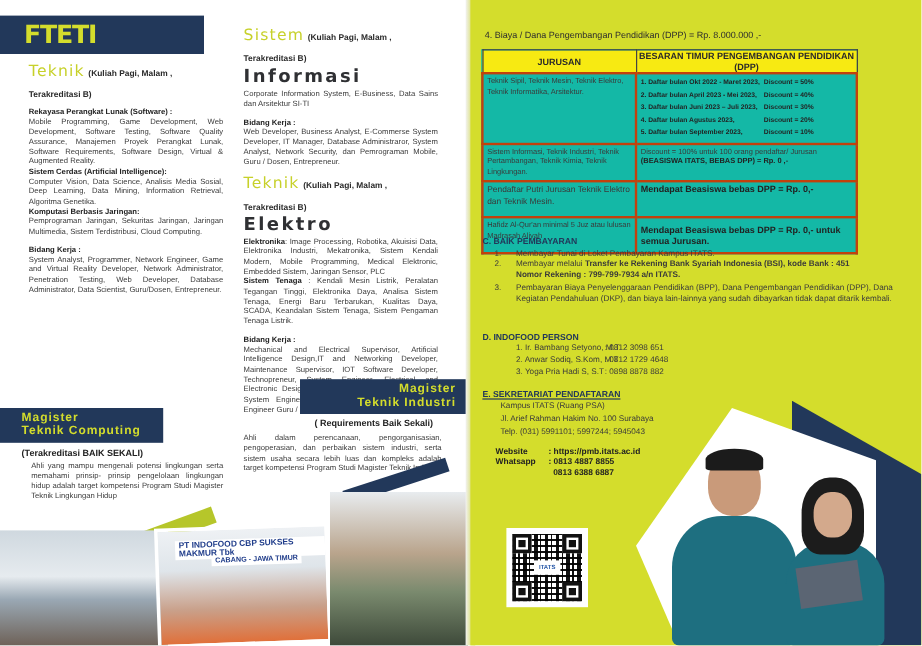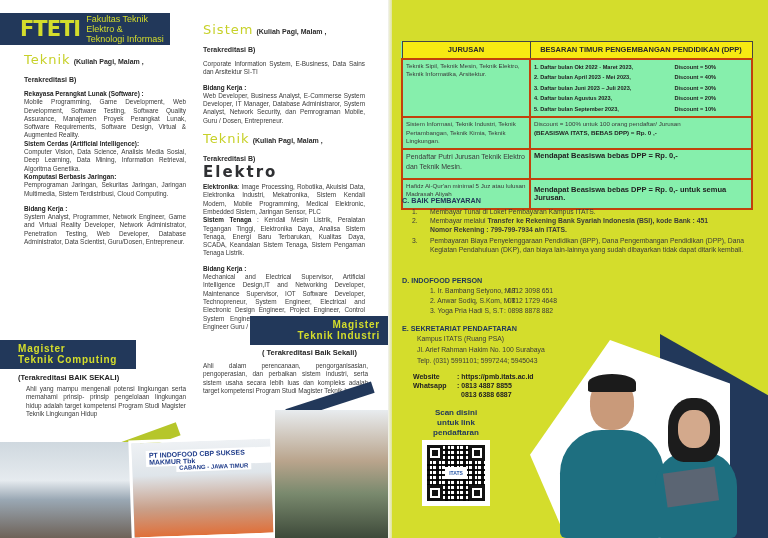--- a/index.html
+++ b/index.html
@@ -40,21 +40,21 @@
   .ph1{left:0;top:442px;width:140px;height:96px;background:linear-gradient(180deg,#cfd8df 0%,#e6ebef 40%,#9aa8b4 60%,#6e6258 100%)}
   .ph2{left:130px;top:438px;width:145px;height:100px;background:linear-gradient(180deg,#eef1f4 0%,#dfe5ea 35%,#c9a08a 70%,#e0703a 100%);border:3px solid #fff;transform:rotate(-2deg)}
   .ph3{left:275px;top:410px;width:115px;height:128px;background:linear-gradient(180deg,#e8ecef 0%,#b9a48c 40%,#7a8a6e 65%,#3e4a3a 100%)}
   .banner{position:absolute;font-size:7px;font-weight:bold;color:#1f3c8a;background:#fff;padding:1px 3px}
   .swoosh1{position:absolute;left:120px;top:432px;width:60px;height:14px;background:#b6c62a;transform:rotate(-20deg)}
   .swoosh2{position:absolute;left:285px;top:395px;width:90px;height:12px;background:#22385a;transform:rotate(-18deg)}
 
   
   .r{position:absolute;left:404px}
   .dpp-title{top:25px;font-size:7.5px;color:#2d2d2d}
-  table.dpp{position:absolute;left:401px;top:41px;width:352px;border-collapse:collapse;background:#86efac;font-size:6.2px;color:#3a3a3a}
+  table.dpp{position:absolute;left:401px;top:41px;width:314px;border-collapse:collapse;background:#14b8a6;font-size:6.2px;color:#3a3a3a}
   table.dpp th{background:#f7ea12;color:#2a2a2a;font-size:7.5px;height:17px;border:1px solid #444;font-weight:bold}
   table.dpp td{border:2px solid #c2410c;padding:2px 3px;vertical-align:top;line-height:8.5px}
   .disc-row{display:flex;justify-content:space-between;font-weight:bold;font-size:5.6px;line-height:10.5px;color:#222;padding-right:32px}
   .big-b{font-weight:bold;font-size:7.5px;color:#222;line-height:10px}
   .sec{position:absolute;left:402px;font-weight:bold;font-size:7.2px;color:#22385a}
   .li{position:absolute;left:418px;font-size:6.8px;color:#3a3a3a;line-height:9.3px;width:340px}
   .li .n{position:absolute;left:-6px}
   .li .c{padding-left:12px;display:block}
   .contact{position:absolute;left:430px;font-size:6.8px;color:#3a3a3a}
   .contact .ph{position:absolute;left:74px;white-space:nowrap}
@@ -82,24 +82,20 @@
   .folder{position:absolute;left:665px;top:470px;width:52px;height:34px;background:#5b6573;transform:rotate(-8deg)}
 </style>
 </head>
 <body>
 
 <div class="page">
 
   <div class="left">
     <div class="fteti">
       <span class="big">FTETI</span>
-      <span class="small">
-        <span>Fakultas Teknik Elektro &amp;</span><br>
-        <span>Teknologi Informasi</span>
-      </span>
     </div>
 
     <div class="col1">
       <div class="prog-title">
         <span class="a">Teknik</span><span class="tag">(Kuliah Pagi, Malam , Terakreditasi B)</span>
       </div>
       <div style="height:4px"></div>
       <div class="txt">
         <div class="bold">Rekayasa Perangkat Lunak (Software) :</div>
         <div>Mobile Programming, Game Development, Web Development, Software Testing, Software Quality Assurance, Manajemen Proyek Perangkat Lunak, Software Requirements, Software Design, Virtual &amp; Augmented Reality.</div>
@@ -109,20 +105,21 @@
         <div>Pemprograman Jaringan, Sekuritas Jaringan, Jaringan Multimedia, Sistem Terdistribusi, Cloud Computing.</div>
         <div class="gap"></div>
         <div class="bold">Bidang Kerja :</div>
         <div>System Analyst, Programmer, Network Engineer, Game and Virtual Reality Developer, Network Administrator, Penetration Testing, Web Developer, Database Administrator, Data Scientist, Guru/Dosen, Entrepreneur.</div>
       </div>
     </div>
 
     <div class="col2">
       <div class="prog-title">
         <span class="a">Sistem</span><span class="tag">(Kuliah Pagi, Malam , Terakreditasi B)</span>
+        <span class="b">Informasi</span>
       </div>
       <div style="height:4px"></div>
       <div class="txt">
         <div>Corporate Information System, E-Business, Data Sains dan Arsitektur SI-TI</div>
         <div class="gap"></div>
         <div class="bold">Bidang Kerja :</div>
         <div>Web Developer, Business Analyst, E-Commerse System Developer, IT Manager, Database Administraror, System Analyst, Network Security, dan Pemrograman Mobile, Guru / Dosen, Entrepreneur.</div>
       </div>
       <div style="height:4px"></div>
       <div class="prog-title">
@@ -144,37 +141,38 @@
       <span>Magister</span>
       <span>Teknik Computing</span>
     </div>
     <div class="mtl-acc">(Terakreditasi BAIK SEKALI)</div>
     <div class="mtl-text txt">Ahli yang mampu mengenali potensi lingkungan serta memahami prinsip- prinsip pengelolaan lingkungan hidup adalah target kompetensi Program Studi Magister Teknik Lingkungan Hidup</div>
 
     <div class="mti-box">
       <span>Magister</span>
       <span>Teknik Industri</span>
     </div>
-    <div class="mti-acc">( Terakreditasi Baik Sekali)</div>
+    <div class="mti-acc">( Requirements Baik Sekali)</div>
     <div class="mti-text txt">Ahli dalam perencanaan, pengorganisasian, pengoperasian, dan perbaikan sistem industri, serta sistem usaha secara lebih luas dan kompleks adalah target kompetensi Program Studi Magister Teknik Industri.</div>
 
     <div class="swoosh1"></div>
     <div class="swoosh2"></div>
     <div class="photo ph1"></div>
     <div class="photo ph2">
       <div class="banner" style="left:14px;top:8px">PT INDOFOOD CBP SUKSES MAKMUR Tbk</div>
       <div class="banner" style="left:44px;top:22px;font-size:6px">CABANG - JAWA TIMUR</div>
     </div>
     <div class="photo ph3"></div>
   </div>
 
   <div class="fold"></div>
 
   <div class="right"></div>
 
+  <div class="r dpp-title" style="position:absolute">4. Biaya / Dana Pengembangan Pendidikan (DPP) = Rp. 8.000.000 ,-</div>
 
   <table class="dpp">
     <tbody>
         <tr>
       <th style="width:128px">JURUSAN</th>
       <th>BESARAN TIMUR PENGEMBANGAN PENDIDIKAN (DPP)</th>
     </tr>
     <tr>
       <td>Teknik Sipil, Teknik Mesin, Teknik Elektro, Teknik Informatika, Arsitektur.</td>
       <td>
@@ -230,38 +228,33 @@
   <div class="li" style="top:236px">
       <span class="n">3.</span>
       <span class="c">Pembayaran Biaya Penyelenggaraan Pendidikan (BPP), Dana Pengembangan Pendidikan (DPP), Dana Kegiatan Pendahuluan (DKP), dan biaya lain-lainnya yang sudah dibayarkan tidak dapat ditarik kembali.</span>
     </div>
 
   <div class="sec" style="top:276px">D.  INDOFOOD PERSON</div>
   <div class="contact" style="top:287px"><span>1.</span> <span>Ir. Bambang Setyono, M.T</span><span class="ph">: 0812 3098 651</span></div>
   <div class="contact" style="top:297px"><span>2.</span> <span>Anwar Sodiq, S.Kom, M.T</span><span class="ph">: 0812 1729 4648</span></div>
   <div class="contact" style="top:307px"><span>3.</span> <span>Yoga Pria Hadi S, S.T</span><span class="ph">: 0898 8878 882</span></div>
 
-  <div class="sec" style="top:324px;">E.  SEKRETARIAT PENDAFTARAN</div>
+  <div class="sec" style="top:324px;text-decoration:underline">E.  SEKRETARIAT PENDAFTARAN</div>
   <div class="sek" style="top:333px">
     <div>Kampus ITATS (Ruang PSA)</div>
     <div>Jl. Arief Rahman Hakim No. 100 Surabaya</div>
     <div>Telp. (031) 5991101; 5997244; 5945043</div>
   </div>
 
   <div class="web" style="top:372px"><span>Website</span><span class="v">: https://pmb.itats.ac.id</span></div>
   <div class="web" style="top:381px"><span>Whatsapp</span><span class="v">: 0813 4887 8855</span></div>
   <div class="web" style="top:390px">
       <span class="v" style="left:48px">0813 6388 6887</span>
     </div>
 
-  <div class="scan">
-    <div>Scan disini</div>
-    <div>untuk link</div>
-    <div>pendaftaran</div>
-  </div>
   <div class="qr">
     <div class="qr-inner">
       <div class="finder" style="left:0;top:0"></div>
       <div class="finder" style="right:0;top:0"></div>
       <div class="finder" style="left:0;bottom:0"></div>
       <div class="finder" style="right:0;bottom:0"></div>
       <div class="qr-logo">ITATS</div>
     </div>
   </div>
 

